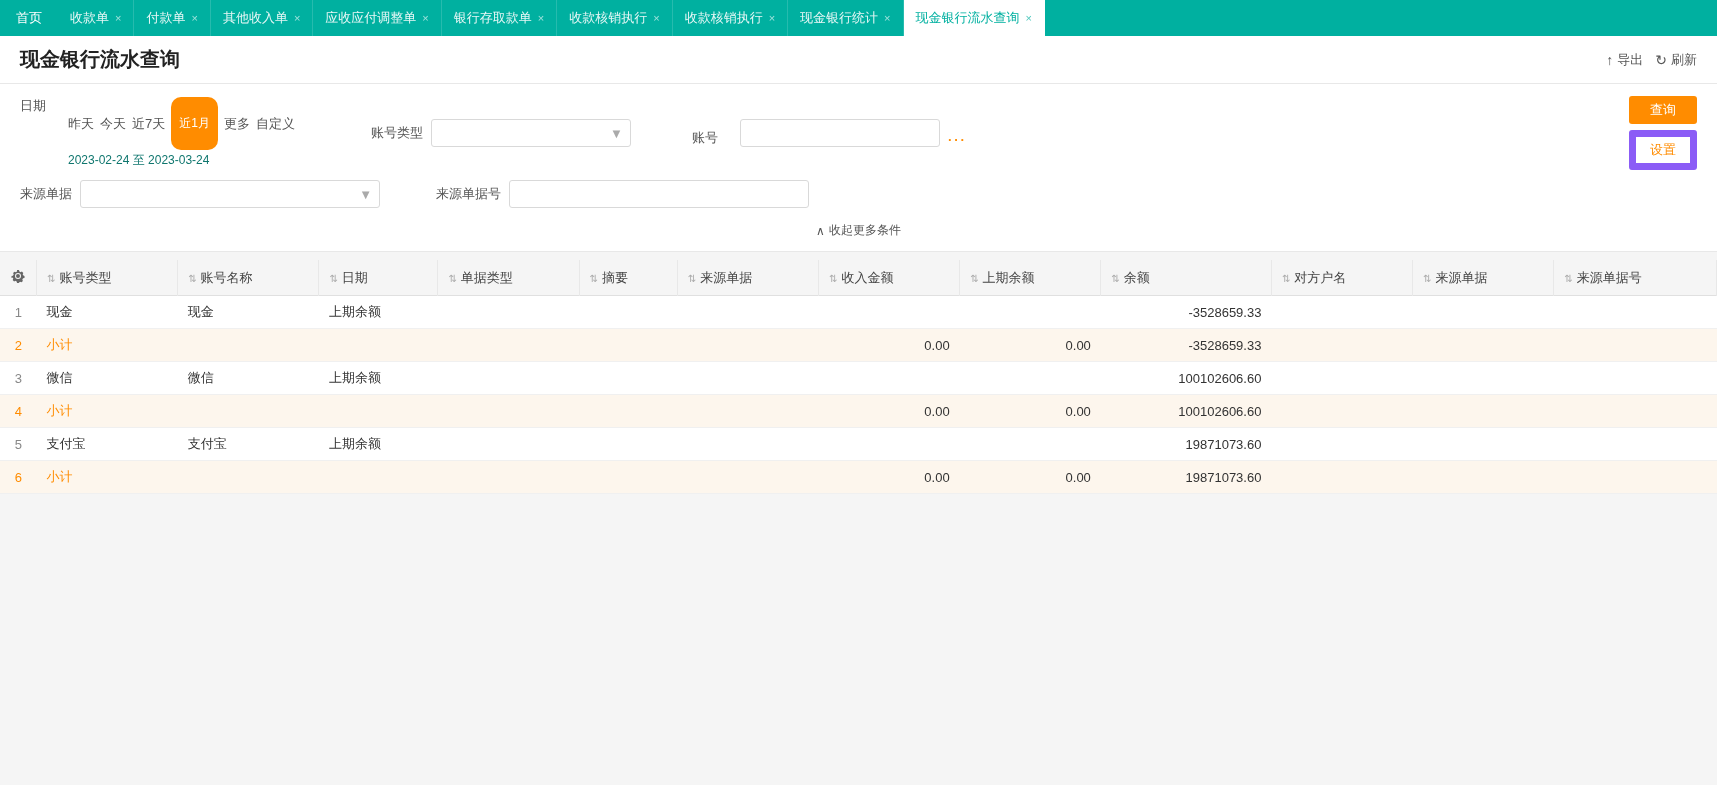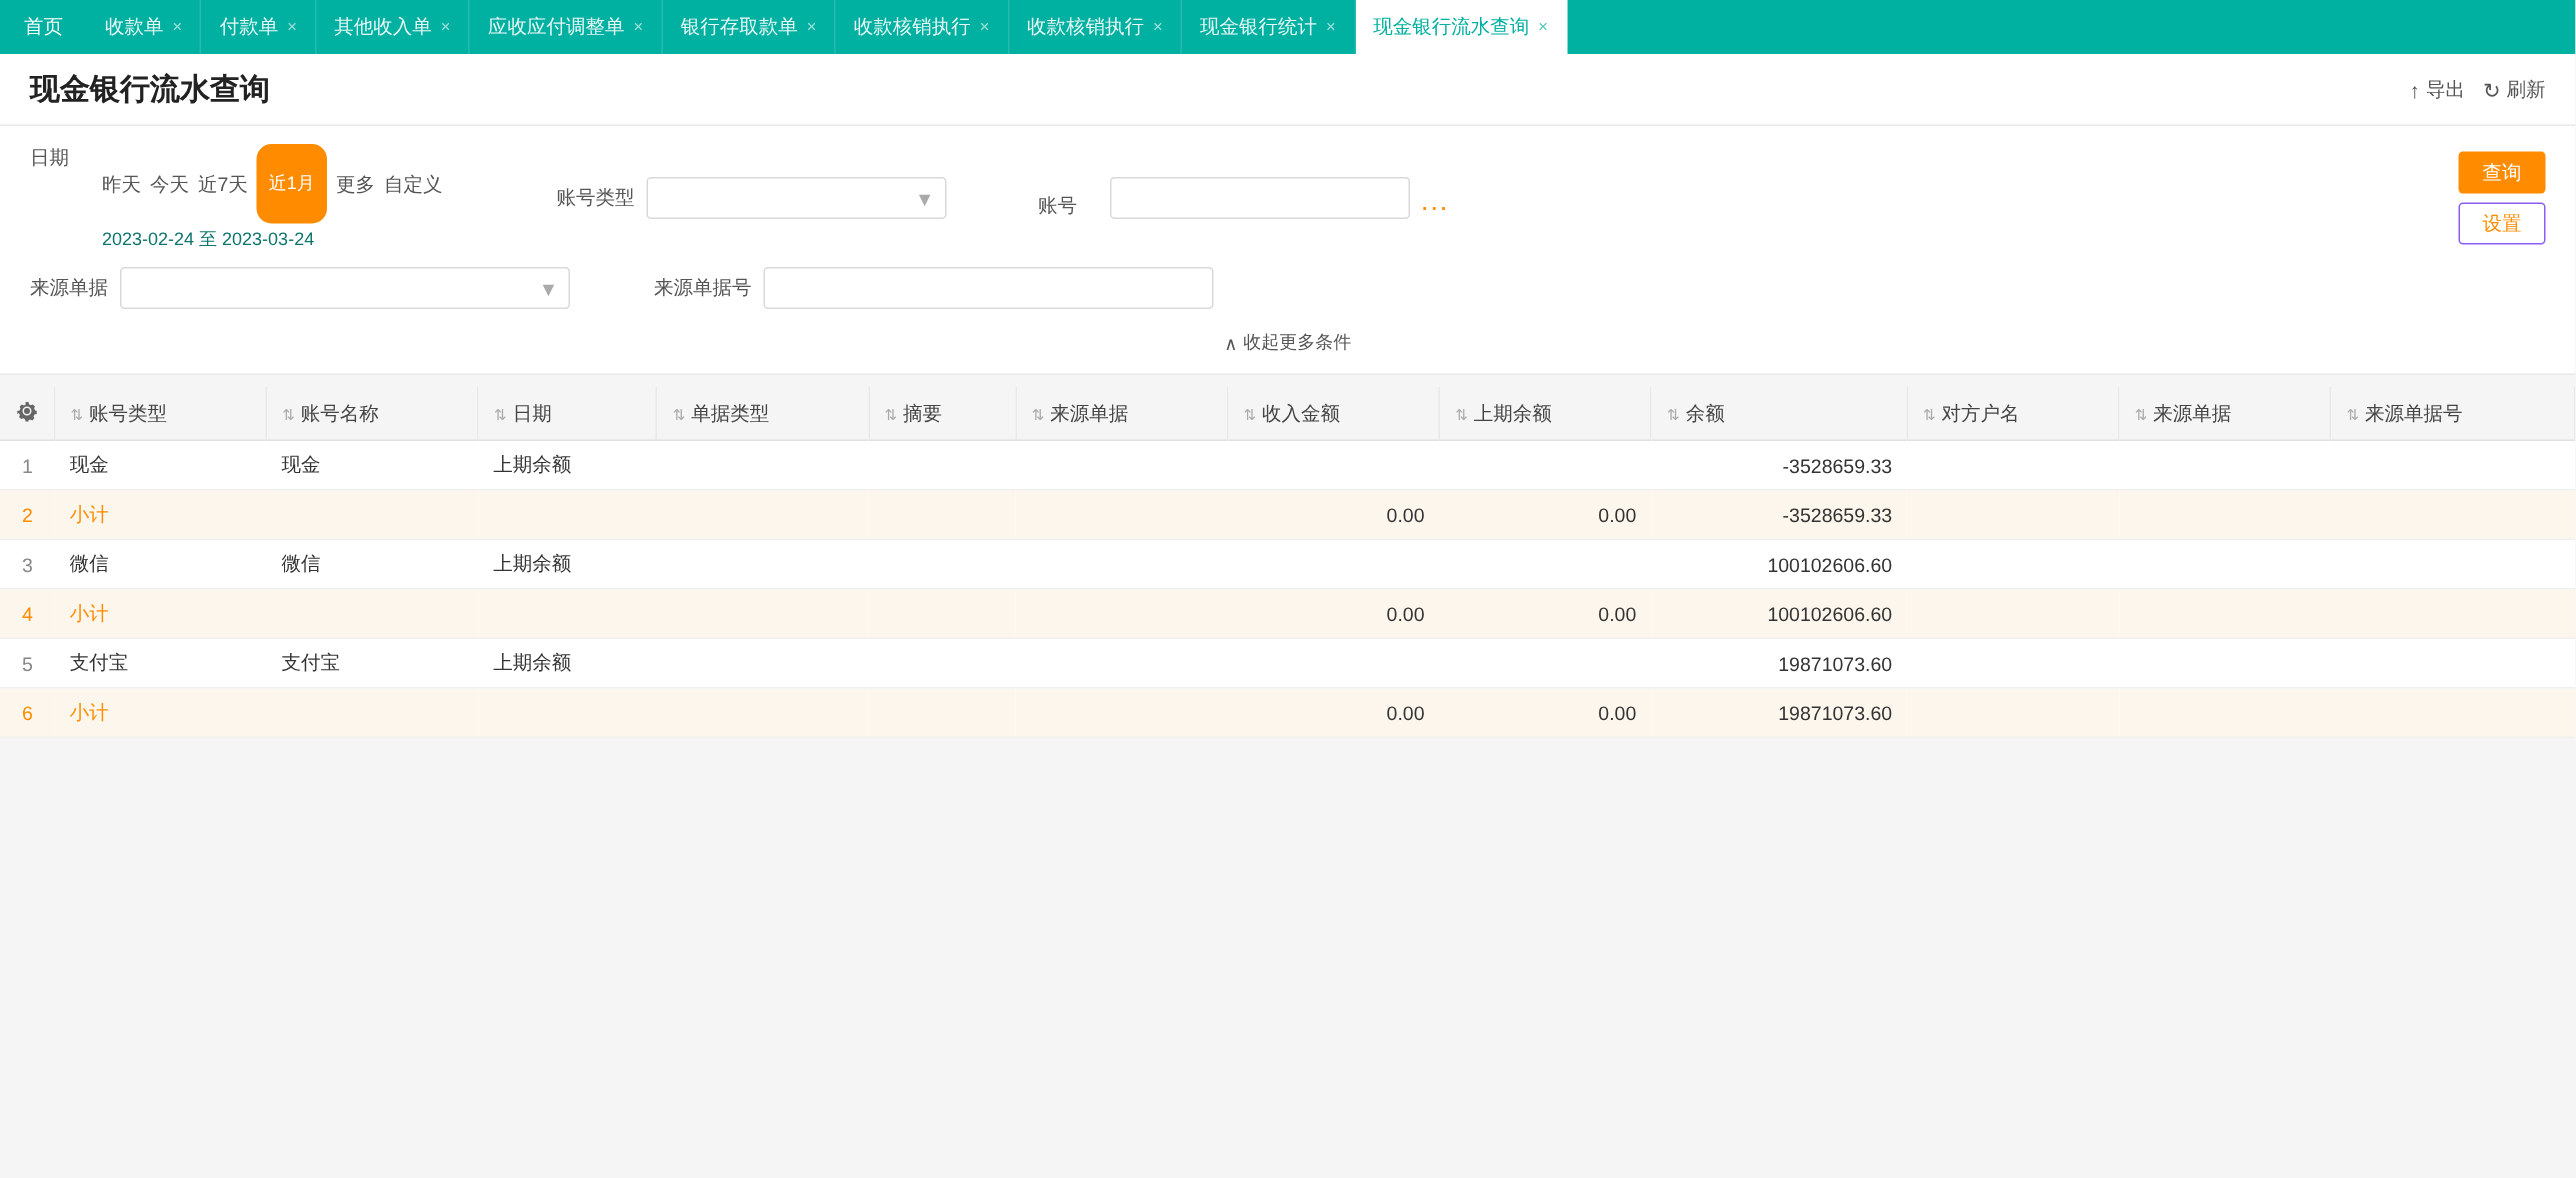--- a/index.html
+++ b/index.html
@@ -159,21 +159,21 @@
       color: #fff;
       border: none;
       border-radius: 3px;
       padding: 5px 16px;
       cursor: pointer;
       font-size: 13px;
     }
     .settings-btn {
       background: #fff;
       color: #ff8c00;
-      border: 1px solid #8b5cf6;
+      border: 7px solid #8b5cf6;
       border-radius: 3px;
       padding: 4px 14px;
       cursor: pointer;
       font-size: 13px;
       text-align: center;
     }
     .btn-group {
       display: flex;
       flex-direction: column;
       gap: 6px;

